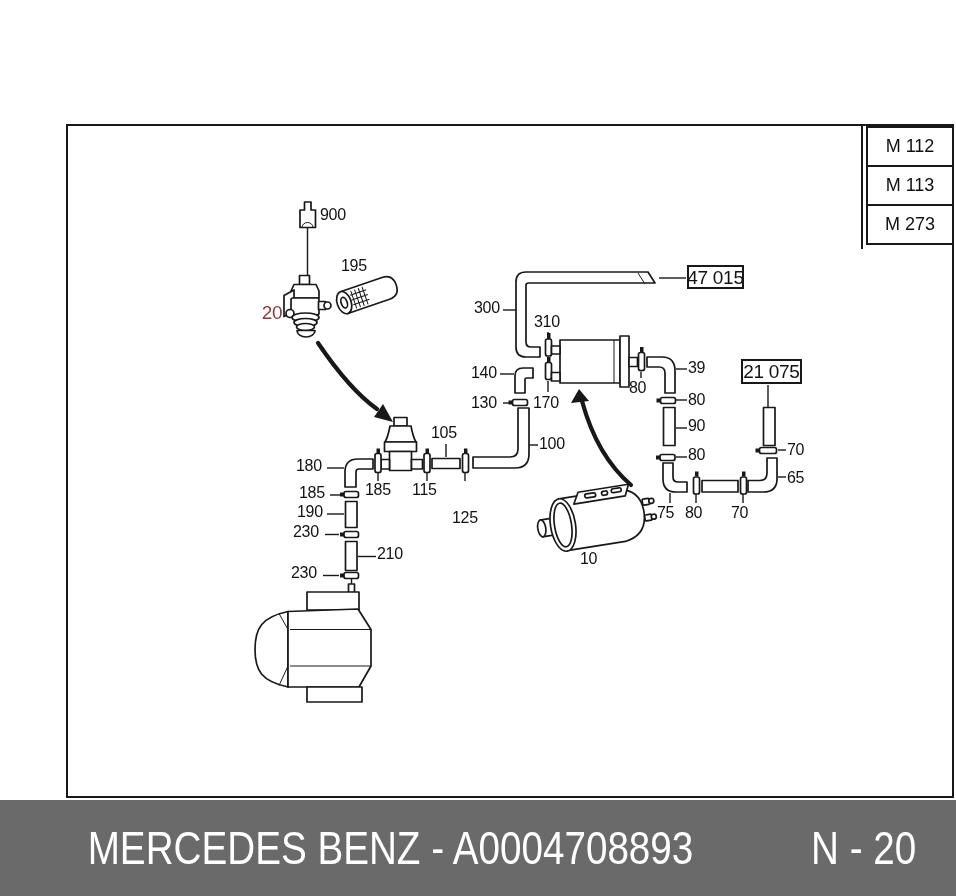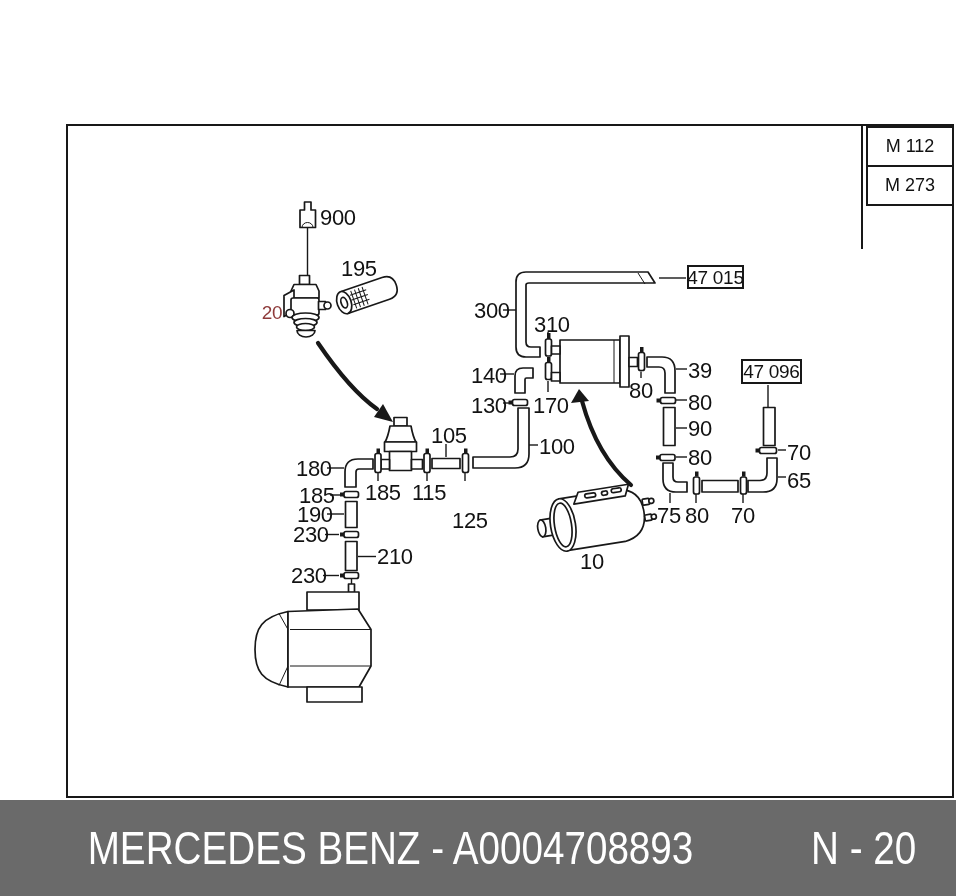--- a/index.html
+++ b/index.html
@@ -16,21 +16,21 @@
   .bg-layer,.labels-layer{position:absolute;left:0;top:0;width:956px;height:896px;}
   .hl-bg{position:absolute;border-radius:2px;background:var(--hl-bg);}
   svg.linework{position:absolute;left:0;top:0;}
   svg.linework *{vector-effect:none;}
   svg .pc{fill:#fff;stroke:var(--line);stroke-width:1.7;stroke-linejoin:round;stroke-linecap:round;}
   svg .lead{fill:none;stroke:var(--line);stroke-width:1.4;}
   svg .thin{fill:none;stroke:var(--line);stroke-width:1;}
   svg .nub{fill:var(--line);stroke:none;}
   svg .arrow{fill:none;stroke:var(--line);stroke-width:4.2;stroke-linecap:round;}
   svg .ahead{fill:var(--line);stroke:none;}
-  .plabel{position:absolute;font-size:22px;line-height:1;color:#121212;letter-spacing:-0.3px;
+  .plabel{position:absolute;font-size:16px;line-height:1;color:#121212;letter-spacing:-0.3px;
           white-space:nowrap;}
   .plabel.boxed{border:2px solid var(--line);background:#fff;box-sizing:border-box;
                 display:flex;align-items:center;justify-content:center;font-size:19px;}
   .plabel.highlight{display:flex;align-items:center;justify-content:center;
                     color:var(--hl-text);font-size:19px;}
   .footer{position:absolute;left:0;top:800px;width:956px;height:96px;background:var(--footer-bg);
           display:flex;align-items:center;justify-content:center;gap:50px;}
   .footer span{color:var(--footer-text);font-size:46px;transform:scaleX(0.84);white-space:nowrap;}
 </style>
 </head>
@@ -247,25 +247,26 @@
       <div class="plabel" style="left: 299px; top: 485px;">185</div>
       <div class="plabel" style="left: 365px; top: 482px;">185</div>
       <div class="plabel" style="left: 412px; top: 482px;">115</div>
       <div class="plabel" style="left: 452px; top: 510px;">125</div>
       <div class="plabel" style="left: 297px; top: 504px;">190</div>
       <div class="plabel" style="left: 293px; top: 524px;">230</div>
       <div class="plabel" style="left: 377px; top: 546px;">210</div>
       <div class="plabel" style="left: 291px; top: 565px;">230</div>
       <div class="plabel" style="left: 580px; top: 551px;">10</div>
       <div class="plabel boxed" style="left: 687px; top: 265px; width: 57px; height: 24px;">47 015</div>
-      <div class="plabel boxed" style="left: 741px; top: 359px; width: 61px; height: 25px;">47 096</div>
+      <div class="plabel boxed" style="left: 741px; top: 359px; width: 61px; height: 25px;">21 075</div>
     </div>
 
   <div class="ref-boxes" id="ref-boxes">
       <div class="ref-box">M 112</div>
+      <div class="ref-box">M 113</div>
       <div class="ref-box">M 273</div>
     </div>
 
   <div class="footer">
     <span>MERCEDES BENZ - A0004708893</span>
     <span>N - 20</span>
   </div>
 </div>
 
 </body></html>

